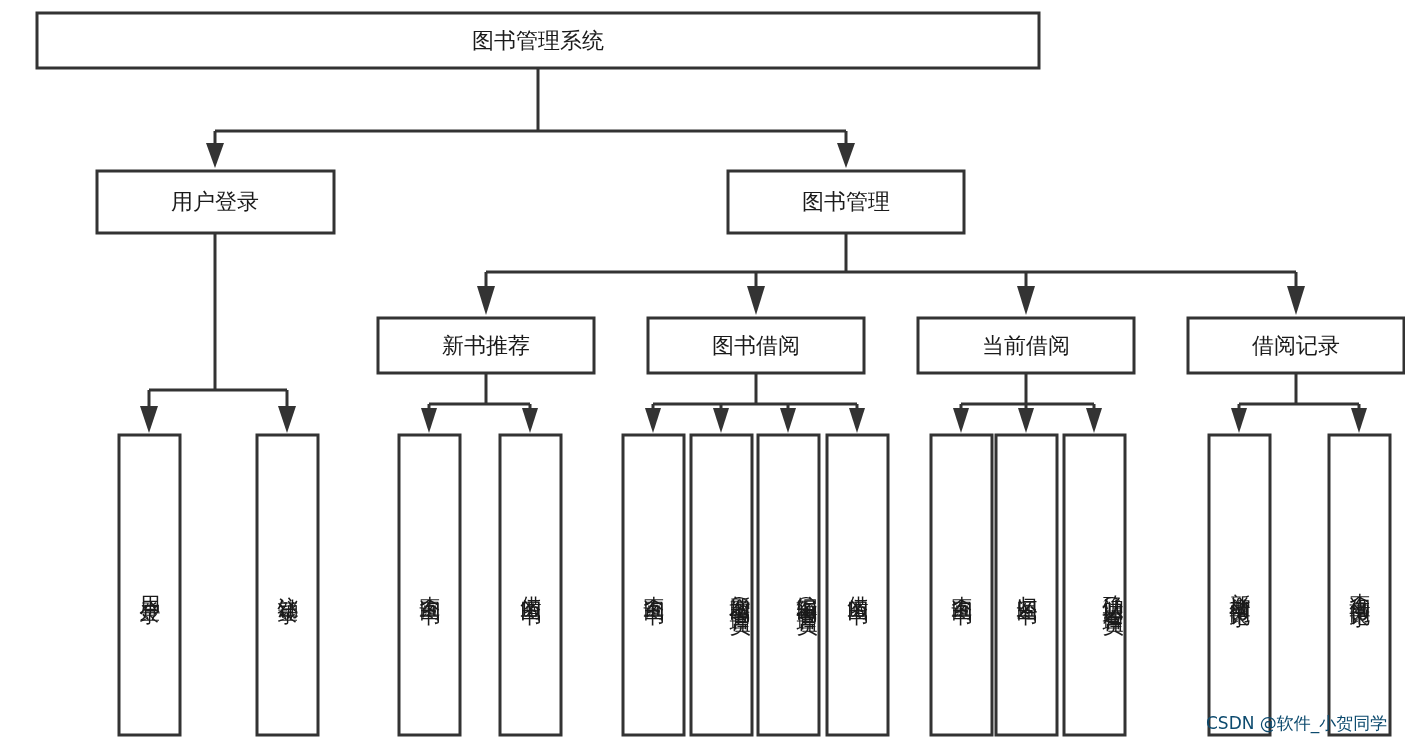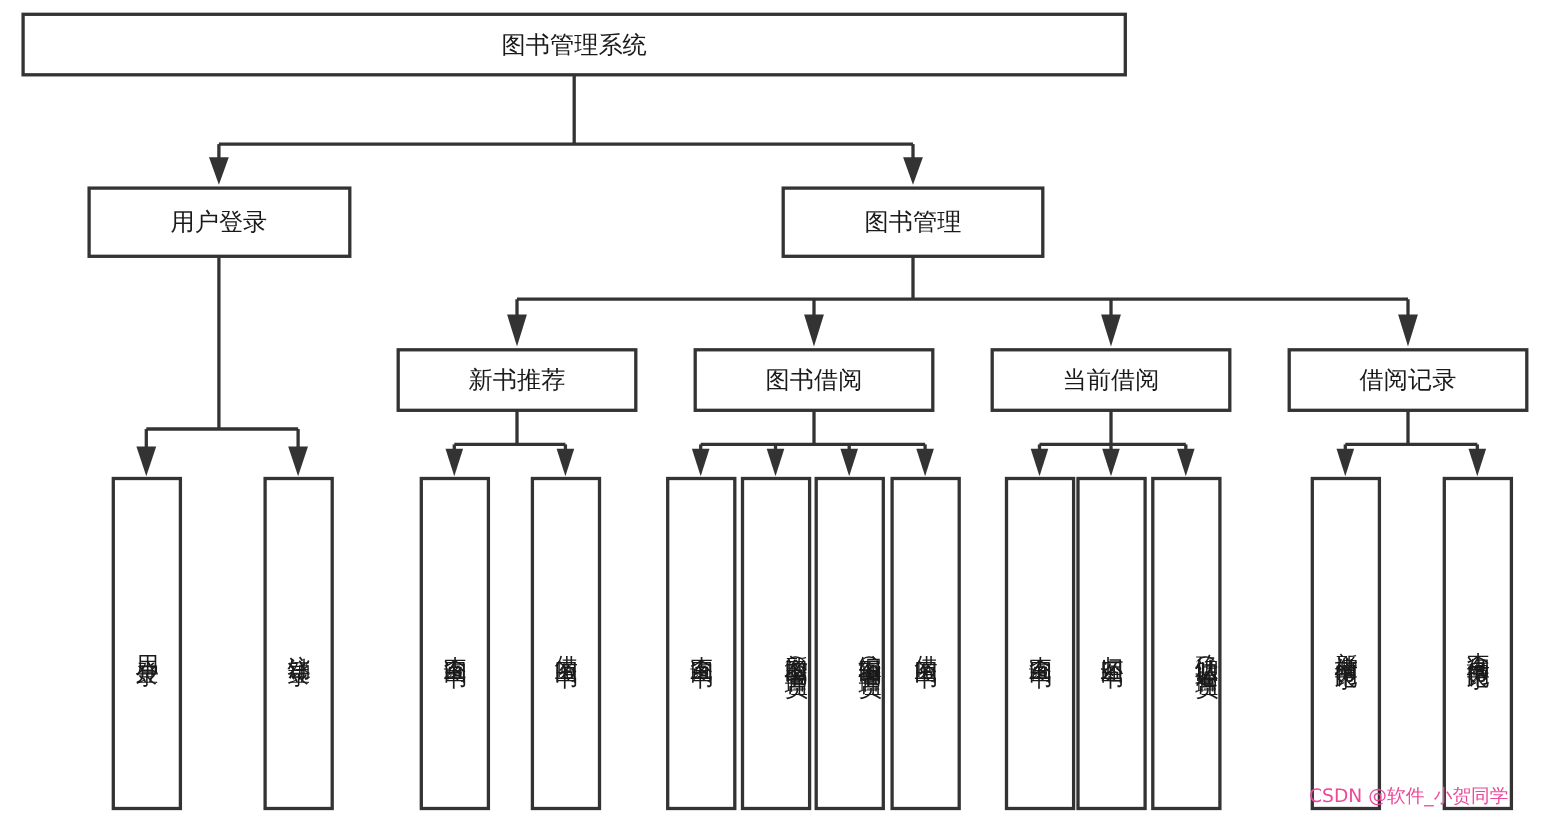--- a/index.html
+++ b/index.html
@@ -11,20 +11,21 @@
     width: 1405px;
     height: 747px;
     font-family: "DejaVu Sans", "Liberation Sans", sans-serif;
     overflow: hidden;
   }
   #diagram-root {
     position: relative;
     width: 1160px;
     height: 747px;
     background: #ffffff;
+    margin-left: 16px;
   }
   svg#flow {
     position: absolute;
     top: 0;
     left: 0;
     width: 1405px;
     height: 747px;
     display: block;
   }
   .node-rect {
@@ -63,21 +64,21 @@
     justify-content: center;
     white-space: nowrap;
     pointer-events: none;
   }
   #watermark {
     position: absolute;
     left: 1190px;
     top: 712px;
     font-family: "DejaVu Sans", "Liberation Sans", sans-serif;
     font-size: 17px;
-    color: #ec4899;
+    color: #0c4a6e;
     white-space: nowrap;
   }
 </style>
 </head>
 <body>
 
 <div id="diagram-root">
 
   <svg id="flow" viewBox="0 0 1405 747">
 

